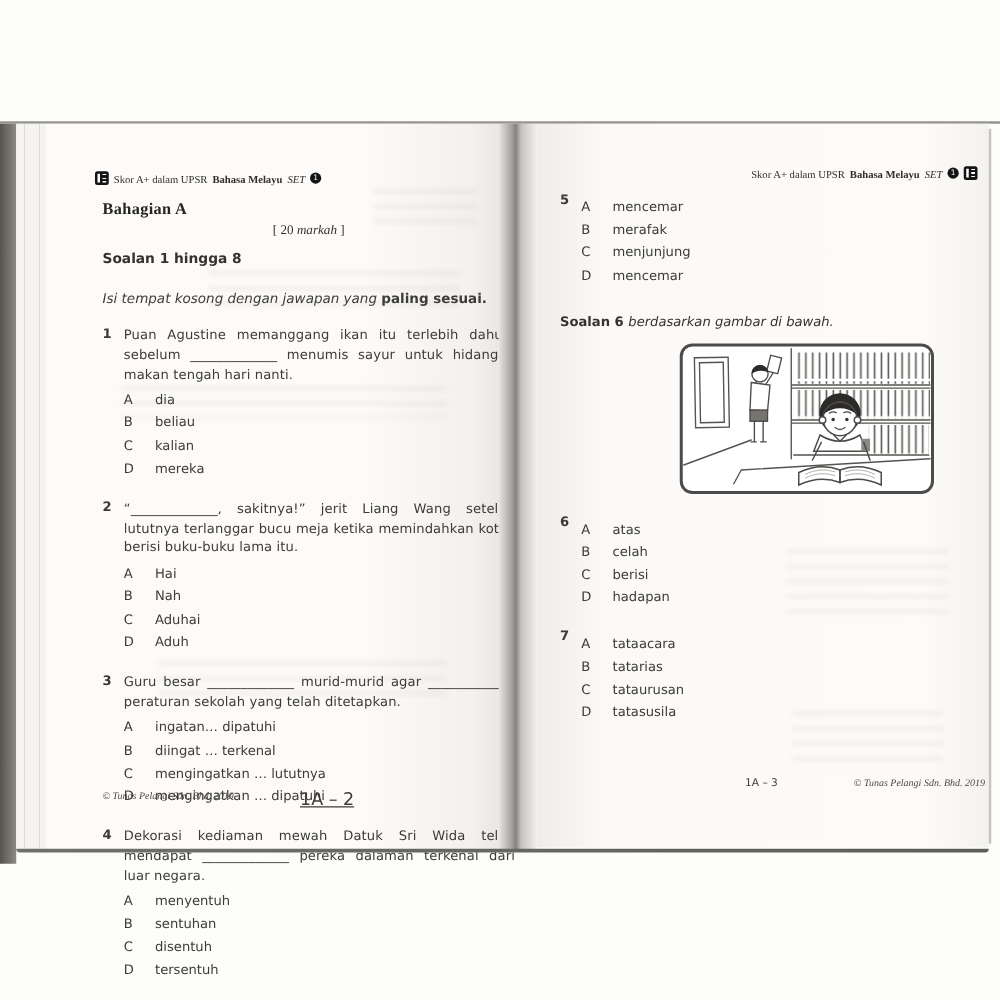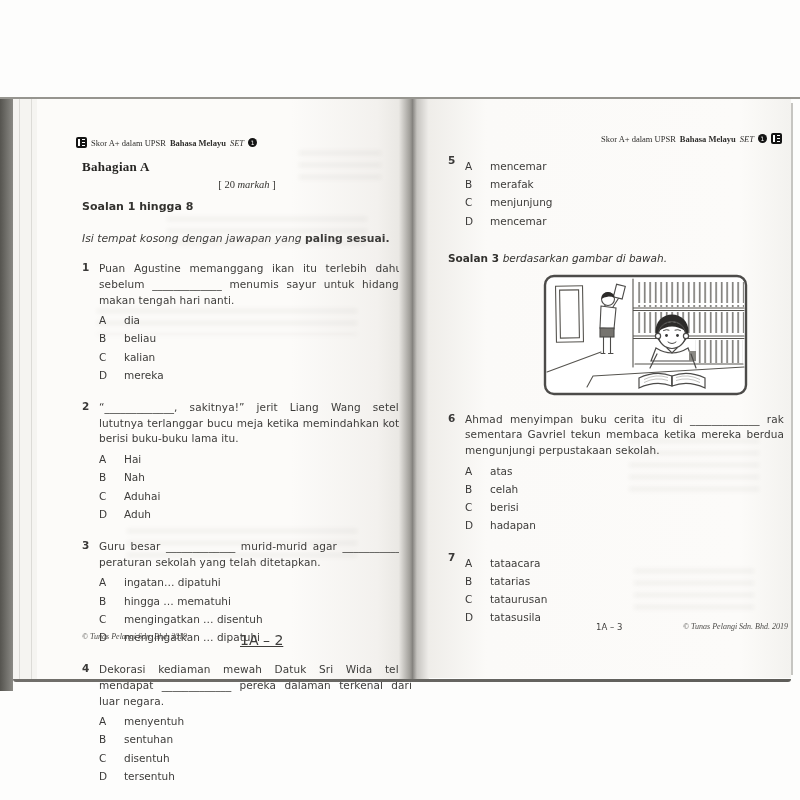--- a/index.html
+++ b/index.html
@@ -165,25 +165,25 @@
             <div class="q-num">3</div>
             <div class="q-body">
               <div class="q-text">Guru besar _____________ murid-murid agar _____________ peraturan sekolah yang telah ditetapkan.</div>
               <div class="opts">
                 <div class="opt">
                   <span class="opt-letter">A</span>
                   <span class="opt-text">ingatan… dipatuhi</span>
                 </div>
                 <div class="opt">
                   <span class="opt-letter">B</span>
-                  <span class="opt-text">hingga … mematuhi</span>
-                </div>
-                <div class="opt">
-                  <span class="opt-letter">C</span>
-                  <span class="opt-text">mengingatkan … disentuh</span>
+                  <span class="opt-text">diingat … terkenal</span>
+                </div>
+                <div class="opt">
+                  <span class="opt-letter">C</span>
+                  <span class="opt-text">mengingatkan … lututnya</span>
                 </div>
                 <div class="opt">
                   <span class="opt-letter">D</span>
                   <span class="opt-text">mengingatkan … dipatuhi</span>
                 </div>
               </div>
             </div>
           </div>
           <div class="q">
             <div class="q-num">4</div>
@@ -252,21 +252,21 @@
                 </div>
                 <div class="opt">
                   <span class="opt-letter">D</span>
                   <span class="opt-text">mencemar</span>
                 </div>
               </div>
             </div>
           </div>
         </div>
 
-      <div class="figure-caption"><span class="cap-bold">Soalan 3 </span><span class="cap-italic">berdasarkan gambar di bawah.</span></div>
+      <div class="figure-caption"><span class="cap-bold">Soalan 6 </span><span class="cap-italic">berdasarkan gambar di bawah.</span></div>
 
       <div class="figure-wrap">
         <svg viewBox="0 0 205 122" width="205" height="122">
           <defs>
             <pattern id="books" width="5.5" height="30" patternUnits="userSpaceOnUse">
               <line x1="2.7" y1="1" x2="2.7" y2="29" stroke="#5a5854" stroke-width="1.3"></line>
             </pattern>
           </defs>
           <rect x="2" y="2" width="201" height="118" rx="9" fill="#ffffff" stroke="#4c4b49" stroke-width="2.4"></rect>
           <g stroke="#56544f" stroke-width="1.1" fill="none" stroke-linecap="round">
@@ -321,21 +321,20 @@
               <path d="M133 103.5 Q145 99.5 157 105.5 M133 106.5 Q145 102.5 157 108.5"></path>
             </g>
           </g>
         </svg>
       </div>
 
       <div>
           <div class="q">
             <div class="q-num">6</div>
             <div class="q-body">
-              <div class="q-text">Ahmad menyimpan buku cerita itu di _____________ rak sementara Gavriel tekun membaca ketika mereka berdua mengunjungi perpustakaan sekolah.</div>
               <div class="opts">
                 <div class="opt">
                   <span class="opt-letter">A</span>
                   <span class="opt-text">atas</span>
                 </div>
                 <div class="opt">
                   <span class="opt-letter">B</span>
                   <span class="opt-text">celah</span>
                 </div>
                 <div class="opt">

